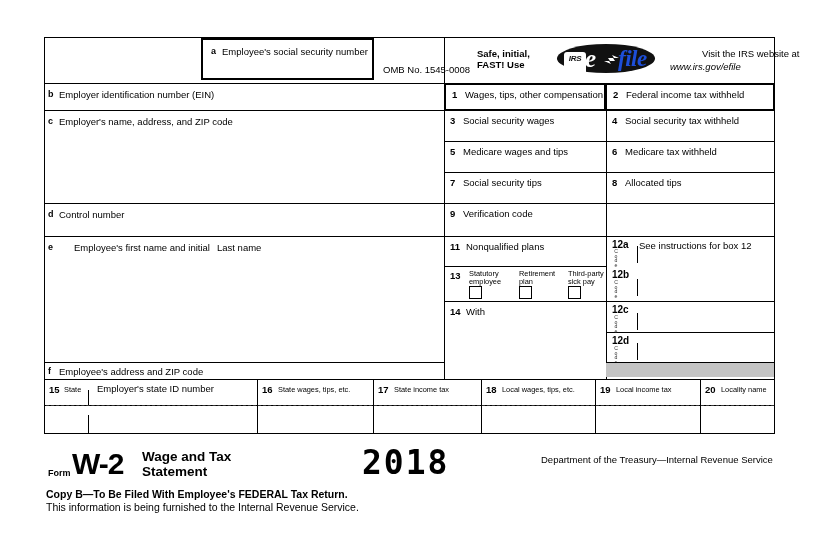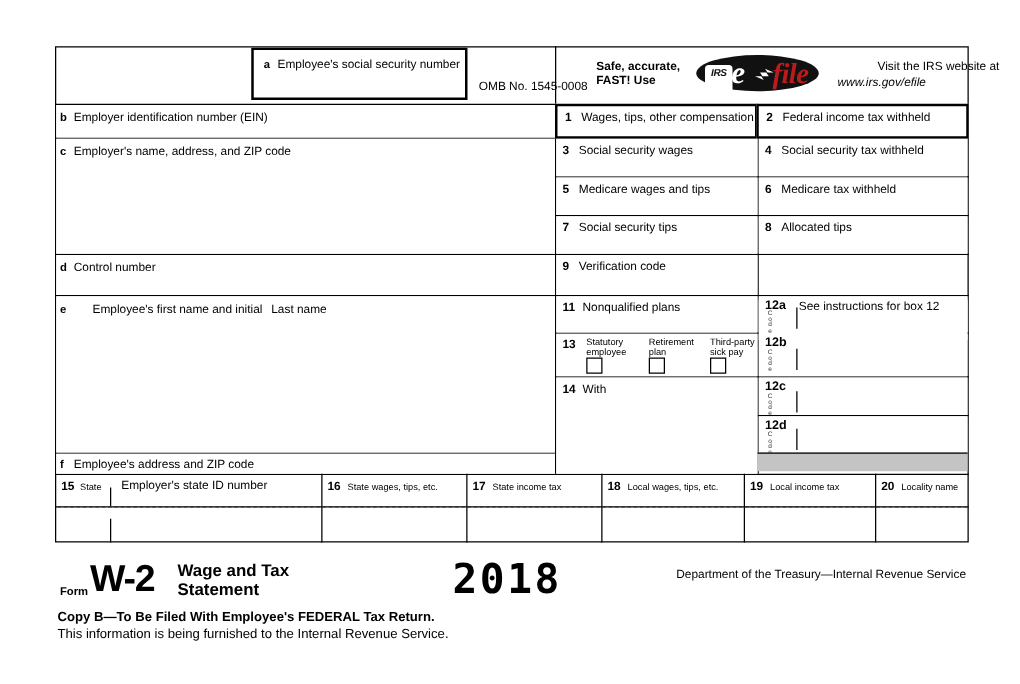--- a/index.html
+++ b/index.html
@@ -121,21 +121,21 @@
     line-height: 26px;
   }
   #efile-bolt {
     position: absolute;
     left: 47px; top: 11px;
     width: 15px; height: 9px;
   }
   #efile-file {
     position: absolute;
     left: 61px; top: 3px;
-    color: #b91c1c;
+    color: #1d4ed8;
     font-family: "Liberation Serif", serif;
     font-size: 23px;
     font-weight: bold;
     font-style: italic;
     line-height: 24px;
     letter-spacing: -0.5px;
   }
 
   
   .code-vert {
@@ -260,21 +260,21 @@
   <div class="vline" style="left:606px; top:110px; height:269px;"></div>
 
   <div class="thickbox" style="left:201px; top:38px; width:173px; height:42px;">
     <span class="lbl letter" style="left:8px; top:7px;">a</span>
     <span class="lbl txt" style="left:19px; top:7px;">Employee's social security number</span>
     <span class="lbl txt" style="left:19px; top:24px;"></span>
   </div>
 
   <span class="lbl txt" style="left:383px; top:65px;">OMB No. 1545-0008</span>
 
-  <span class="lbl txt" style="left:477px; top:49px; font-weight:bold;">Safe, accurate,</span>
+  <span class="lbl txt" style="left:477px; top:49px; font-weight:bold;">Safe, initial,</span>
   <span class="lbl txt" style="left:477px; top:60px; font-weight:bold;">FAST! Use</span>
 
   <div id="efile-logo">
     <div id="efile-ellipse"></div>
     <div id="efile-irs">IRS</div>
     <div id="efile-e">e</div>
     <svg id="efile-bolt" viewBox="0 0 15 9">
       <path d="M0 6 L6 6 L4 3 L10 3 L8 0 L15 3 L9 3 L11 6 L5 6 L7 9 Z" fill="#ffffff"></path>
     </svg>
     <div id="efile-file">file</div>

